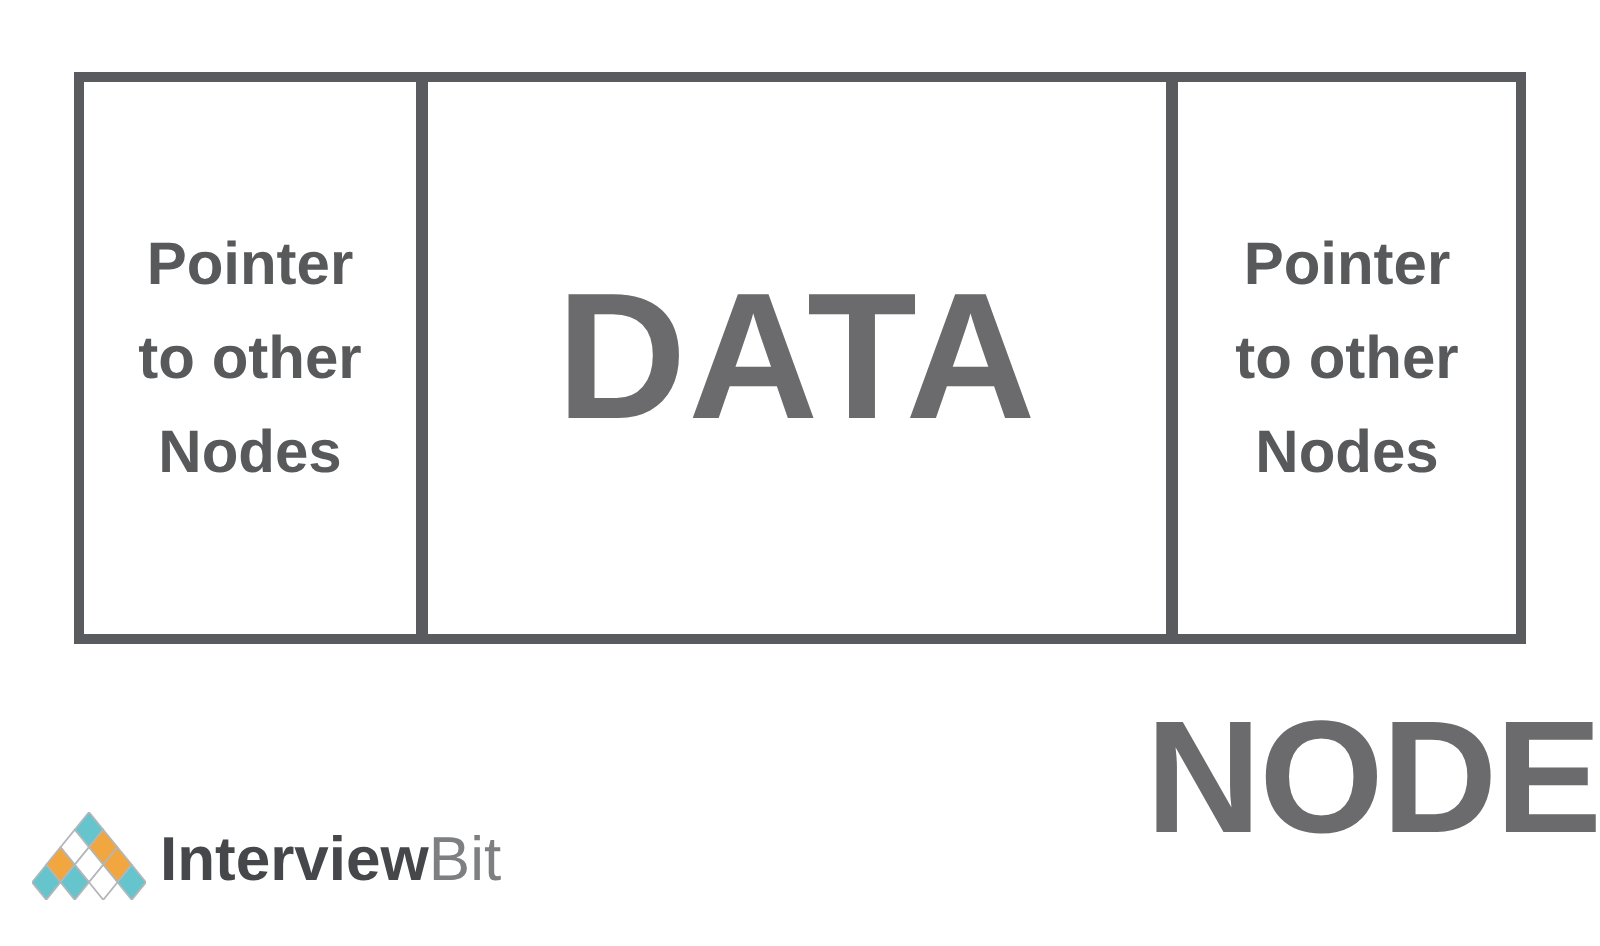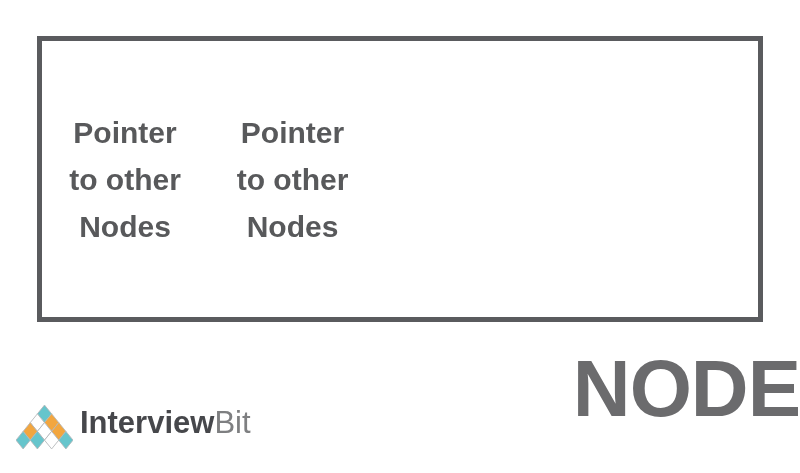--- a/index.html
+++ b/index.html
@@ -66,21 +66,21 @@
     line-height: 1;
     color: var(--heading-text);
   }
 
   
   .logo {
     position: absolute;
     left: 16px; top: 405px;
     height: 46px;
     display: flex;
-    align-items: flex-start;
+    align-items: center;
     gap: 7px;
   }
   .logo-icon { width: 57px; height: 44px; display: block; }
   .logo-text {
     font-size: 31px;
     line-height: 1;
     white-space: nowrap;
     padding-top: 2px;
   }
   .brand-primary   { font-weight: bold; color: var(--brand-primary); }
@@ -94,20 +94,23 @@
   <div class="node-box">
 
     <div class="cell cell-left">
       <div class="pointer-text">
         <div>Pointer</div>
         <div>to other</div>
         <div>Nodes</div>
       </div>
     </div>
 
+    <div class="cell cell-mid">
+      <div class="data-text">DATA</div>
+    </div>
 
     <div class="cell cell-right">
       <div class="pointer-text">
         <div>Pointer</div>
         <div>to other</div>
         <div>Nodes</div>
       </div>
     </div>
 
   </div>

